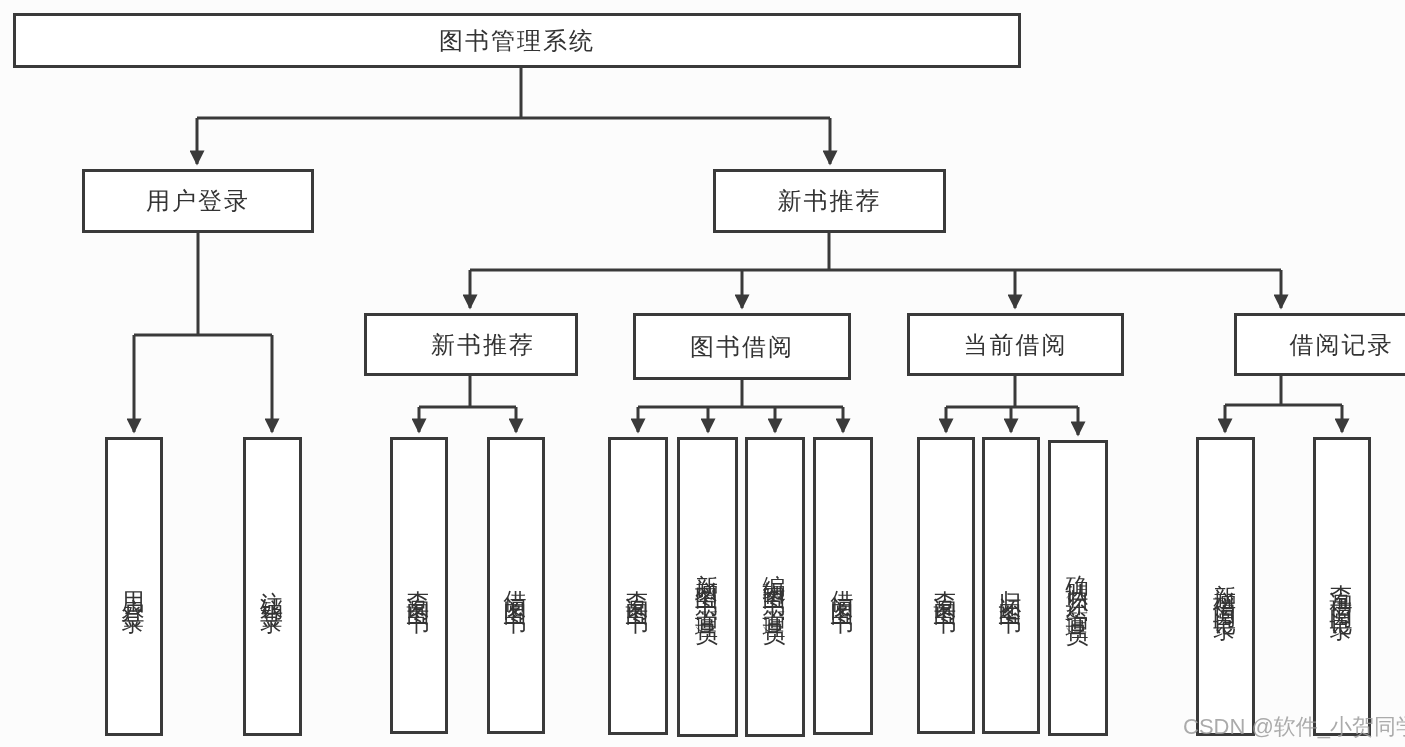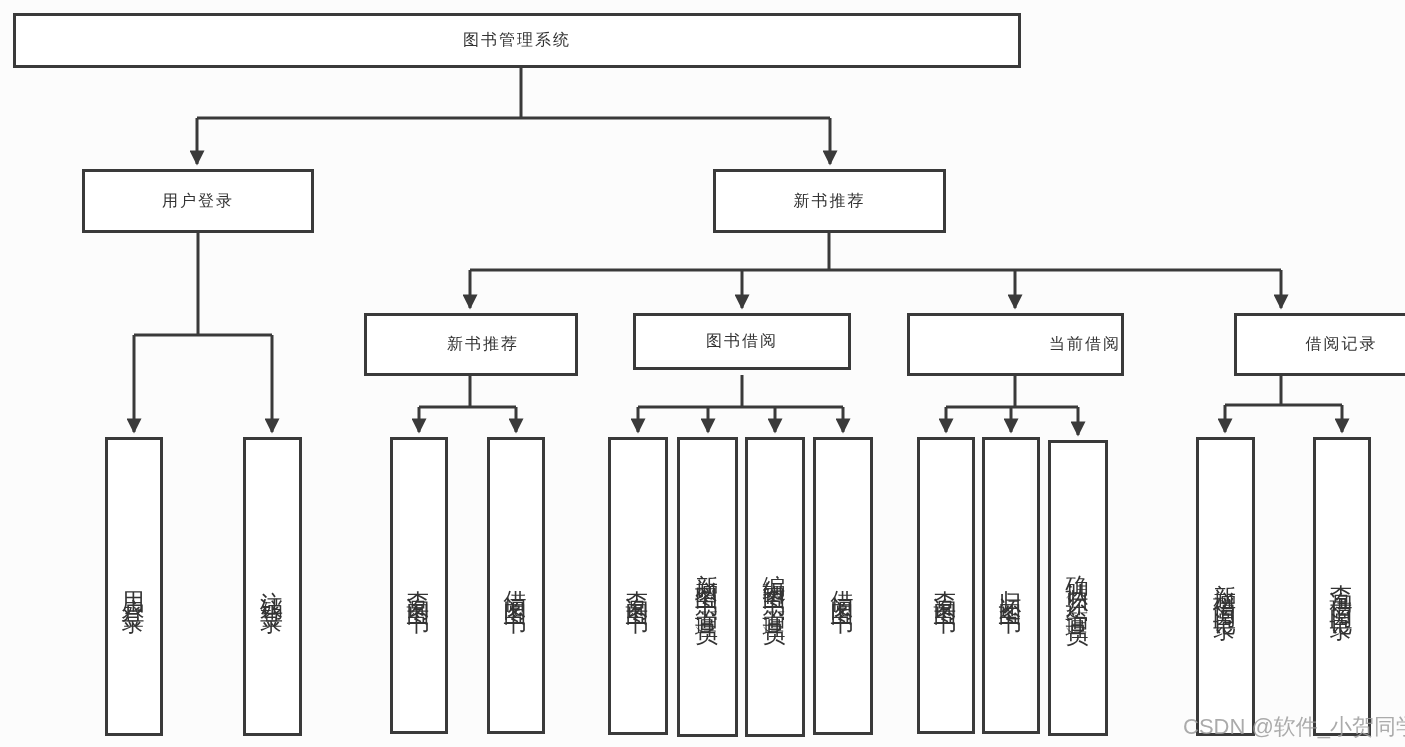--- a/index.html
+++ b/index.html
@@ -22,21 +22,21 @@
     position: absolute;
     background: #ffffff;
     border: 3px solid #3a3a3a;
     display: flex;
     align-items: center;
     justify-content: center;
     z-index: 2;
     color: #333333;
   }
   .hbox span {
-    font-size: 16px;
+    font-size: 24px;
     letter-spacing: 2px;
     white-space: nowrap;
   }
   .leaf span {
     writing-mode: vertical-lr;
     text-orientation: mixed;
     font-size: 23px;
     letter-spacing: 7px;
     white-space: nowrap;
   }
@@ -101,24 +101,24 @@
   <div class="node hbox" style="left:82px; top:169px; width:232px; height:64px;">
     <span>用户登录</span>
   </div>
   <div class="node hbox" style="left:713px; top:169px; width:233px; height:64px;">
     <span>新书推荐</span>
   </div>
 
   <div class="node hbox" style="left:364px; top:313px; width:214px; height:63px;padding-left:24px;">
     <span>新书推荐</span>
   </div>
-  <div class="node hbox" style="left:633px; top:313px; width:218px; height:57px;">
+  <div class="node hbox" style="left:633px; top:313px; width:218px; height:67px;">
     <span>图书借阅</span>
   </div>
-  <div class="node hbox" style="left:907px; top:313px; width:217px; height:63px;justify-content:flex-end;">
+  <div class="node hbox" style="left:907px; top:313px; width:217px; height:63px;">
     <span>当前借阅</span>
   </div>
   <div class="node hbox" style="left:1234px; top:313px; width:215px; height:63px;">
     <span>借阅记录</span>
   </div>
 
   <div class="node leaf" style="left:105px; top:437px; width:58px; height:299px;">
     <span>用户登录</span>
   </div>
   <div class="node leaf" style="left:243px; top:437px; width:59px; height:299px;">

